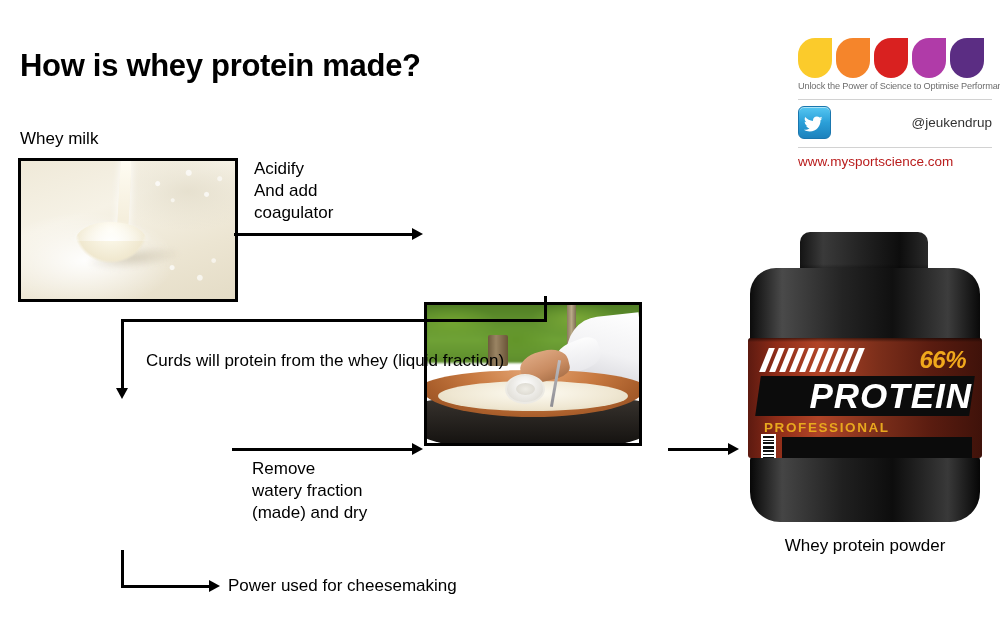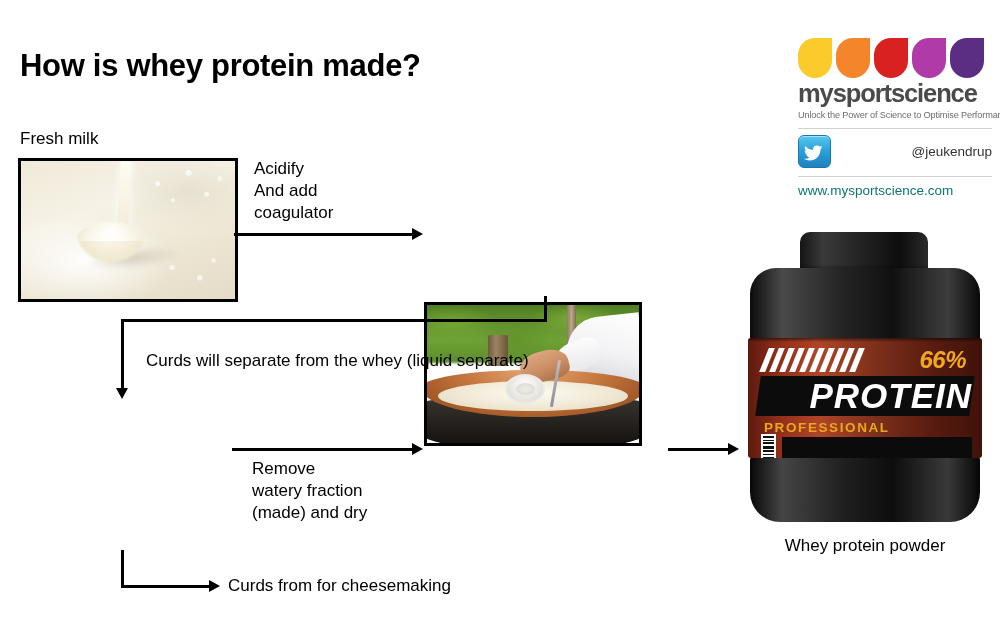--- a/index.html
+++ b/index.html
@@ -94,21 +94,21 @@
   .blobs{display:flex;gap:4px;}
   .blob{width:34px;height:40px;border-radius:22px 0 22px 22px;}
   .brand{font-size:25.5px;font-weight:bold;color:#4a4a4a;letter-spacing:-1.1px;margin-top:3px;line-height:1;}
   .tagline{font-size:9.2px;color:#6d6d6d;margin-top:3px;letter-spacing:-0.15px;white-space:nowrap;}
   .rule{height:1px;background:#d2d2d2;margin:8px 0 6px;}
   .twitter-row{display:flex;align-items:center;}
   .tw-icon{width:31px;height:31px;border-radius:6px;
      background:linear-gradient(180deg,#55c7f2 0%,#2b9fd8 50%,#1d82bd 100%);
      border:1px solid #1a76ae;position:relative;box-shadow:inset 0 1px 0 rgba(255,255,255,.5);}
   .tw-handle{margin-left:auto;font-size:13.5px;color:#333;}
-  .site{font-size:13.5px;color:#0f766e;margin-top:5px;}
+  .site{font-size:13.5px;color:#b91c1c;margin-top:5px;}
 
   
   #tub{left:742px;top:232px;width:246px;height:295px;}
   .tub-lid{position:absolute;left:58px;top:0;width:128px;height:44px;
      background:linear-gradient(90deg,#141414,#3a3a3a 18%,#242424 46%,#0d0d0d 78%,#2a2a2a 100%);
      border-radius:10px 10px 4px 4px;}
   .tub-lid:after{content:"";position:absolute;left:0;bottom:0;width:100%;height:12px;
      background:linear-gradient(180deg,rgba(0,0,0,0),rgba(0,0,0,.75));border-radius:0 0 4px 4px;}
   .tub-shoulder{position:absolute;left:8px;top:36px;width:230px;height:78px;
      background:linear-gradient(90deg,#0b0b0b,#4a4a4a 14%,#242424 40%,#101010 62%,#3d3d3d 86%,#090909 100%);
@@ -141,21 +141,21 @@
   .barcode i:nth-child(2){height:1px;}
   .barcode i:nth-child(4){height:3px;}
   .barcode i:nth-child(6){height:1px;}
   #tub-caption{left:742px;top:536px;width:246px;text-align:center;font-size:17px;}
 </style>
 </head>
 <body>
 
 <div class="abs" id="page-title">How is whey protein made?</div>
 
-<div class="abs flow-label" style="left:20px;top:128px;">Fresh milk</div>
+<div class="abs flow-label" style="left:20px;top:128px;">Whey milk</div>
 
 <div class="abs photo" style="left:18px;top:158px;width:214px;height:138px;">
   <div class="ph-inner milk-bg">
     <div class="milk-foam"></div>
     <div class="milk-foam2"></div>
     <div class="milk-shadow"></div>
     <div class="milk-pour"></div>
     <div class="milk-crown"></div>
   </div>
 </div>
@@ -181,47 +181,46 @@
     <div class="vat-cup"></div>
     <div class="vat-paddle"></div>
   </div>
 </div>
 
 <div class="abs vline" style="left:544px;top:296px;height:26px;"></div>
 <div class="abs hline" style="left:121px;top:319px;width:426px;"></div>
 <div class="abs vline" style="left:121px;top:319px;height:72px;"></div>
 <div class="abs arrow-d" style="left:116px;top:388px;"></div>
 
-<div class="abs flow-label" style="left:146px;top:350px;">Curds will separate from the whey (liquid separate)</div>
+<div class="abs flow-label" style="left:146px;top:350px;">Curds will protein from the whey (liquid fraction)</div>
 
 <div class="abs flow-label" style="left:252px;top:458px;">Remove
 watery fraction
 (made) and dry</div>
 
 <div class="abs hline" style="left:232px;top:448px;width:182px;"></div>
 <div class="abs arrow-r" style="left:412px;top:443px;"></div>
 
 <div class="abs hline" style="left:668px;top:448px;width:62px;"></div>
 <div class="abs arrow-r" style="left:728px;top:443px;"></div>
 
 <div class="abs vline" style="left:121px;top:550px;height:38px;"></div>
 <div class="abs hline" style="left:121px;top:585px;width:90px;"></div>
 <div class="abs arrow-r" style="left:209px;top:580px;"></div>
 
-<div class="abs flow-label" style="left:228px;top:575px;">Curds from for cheesemaking</div>
+<div class="abs flow-label" style="left:228px;top:575px;">Power used for cheesemaking</div>
 
 <div class="abs" id="logo-block">
   <div class="blobs">
     <div class="blob" style="background:#FBCB2B"></div>
     <div class="blob" style="background:#F5852B"></div>
     <div class="blob" style="background:#D92120"></div>
     <div class="blob" style="background:#B03BA8"></div>
     <div class="blob" style="background:#5B2D83"></div>
   </div>
-  <div class="brand">mysportscience</div>
   <div class="tagline">Unlock the Power of Science to Optimise Performance</div>
   <div class="rule"></div>
   <div class="twitter-row">
     <div class="tw-icon">
       <svg width="31" height="31" viewBox="0 0 31 31" aria-hidden="true">
         <path d="M23.5 11.2c-.7.3-1.4.5-2.2.6.8-.5 1.4-1.2 1.7-2.1-.7.4-1.6.8-2.4.9-.7-.8-1.7-1.2-2.8-1.2-2.1 0-3.8 1.7-3.8 3.8 0 .3 0 .6.1.9-3.2-.2-6-1.7-7.9-4-.3.6-.5 1.2-.5 2 0 1.3.7 2.5 1.7 3.2-.6 0-1.2-.2-1.7-.5v.1c0 1.8 1.3 3.4 3 3.7-.3.1-.6.1-1 .1-.2 0-.5 0-.7-.1.5 1.5 1.9 2.6 3.5 2.6-1.3 1-2.9 1.6-4.7 1.6h-.9c1.7 1.1 3.7 1.7 5.8 1.7 7 0 10.8-5.8 10.8-10.8v-.5c.8-.5 1.4-1.2 2-2z" fill="#ffffff"></path>
       </svg>
     </div>
     <div class="tw-handle">@jeukendrup</div>
   </div>

